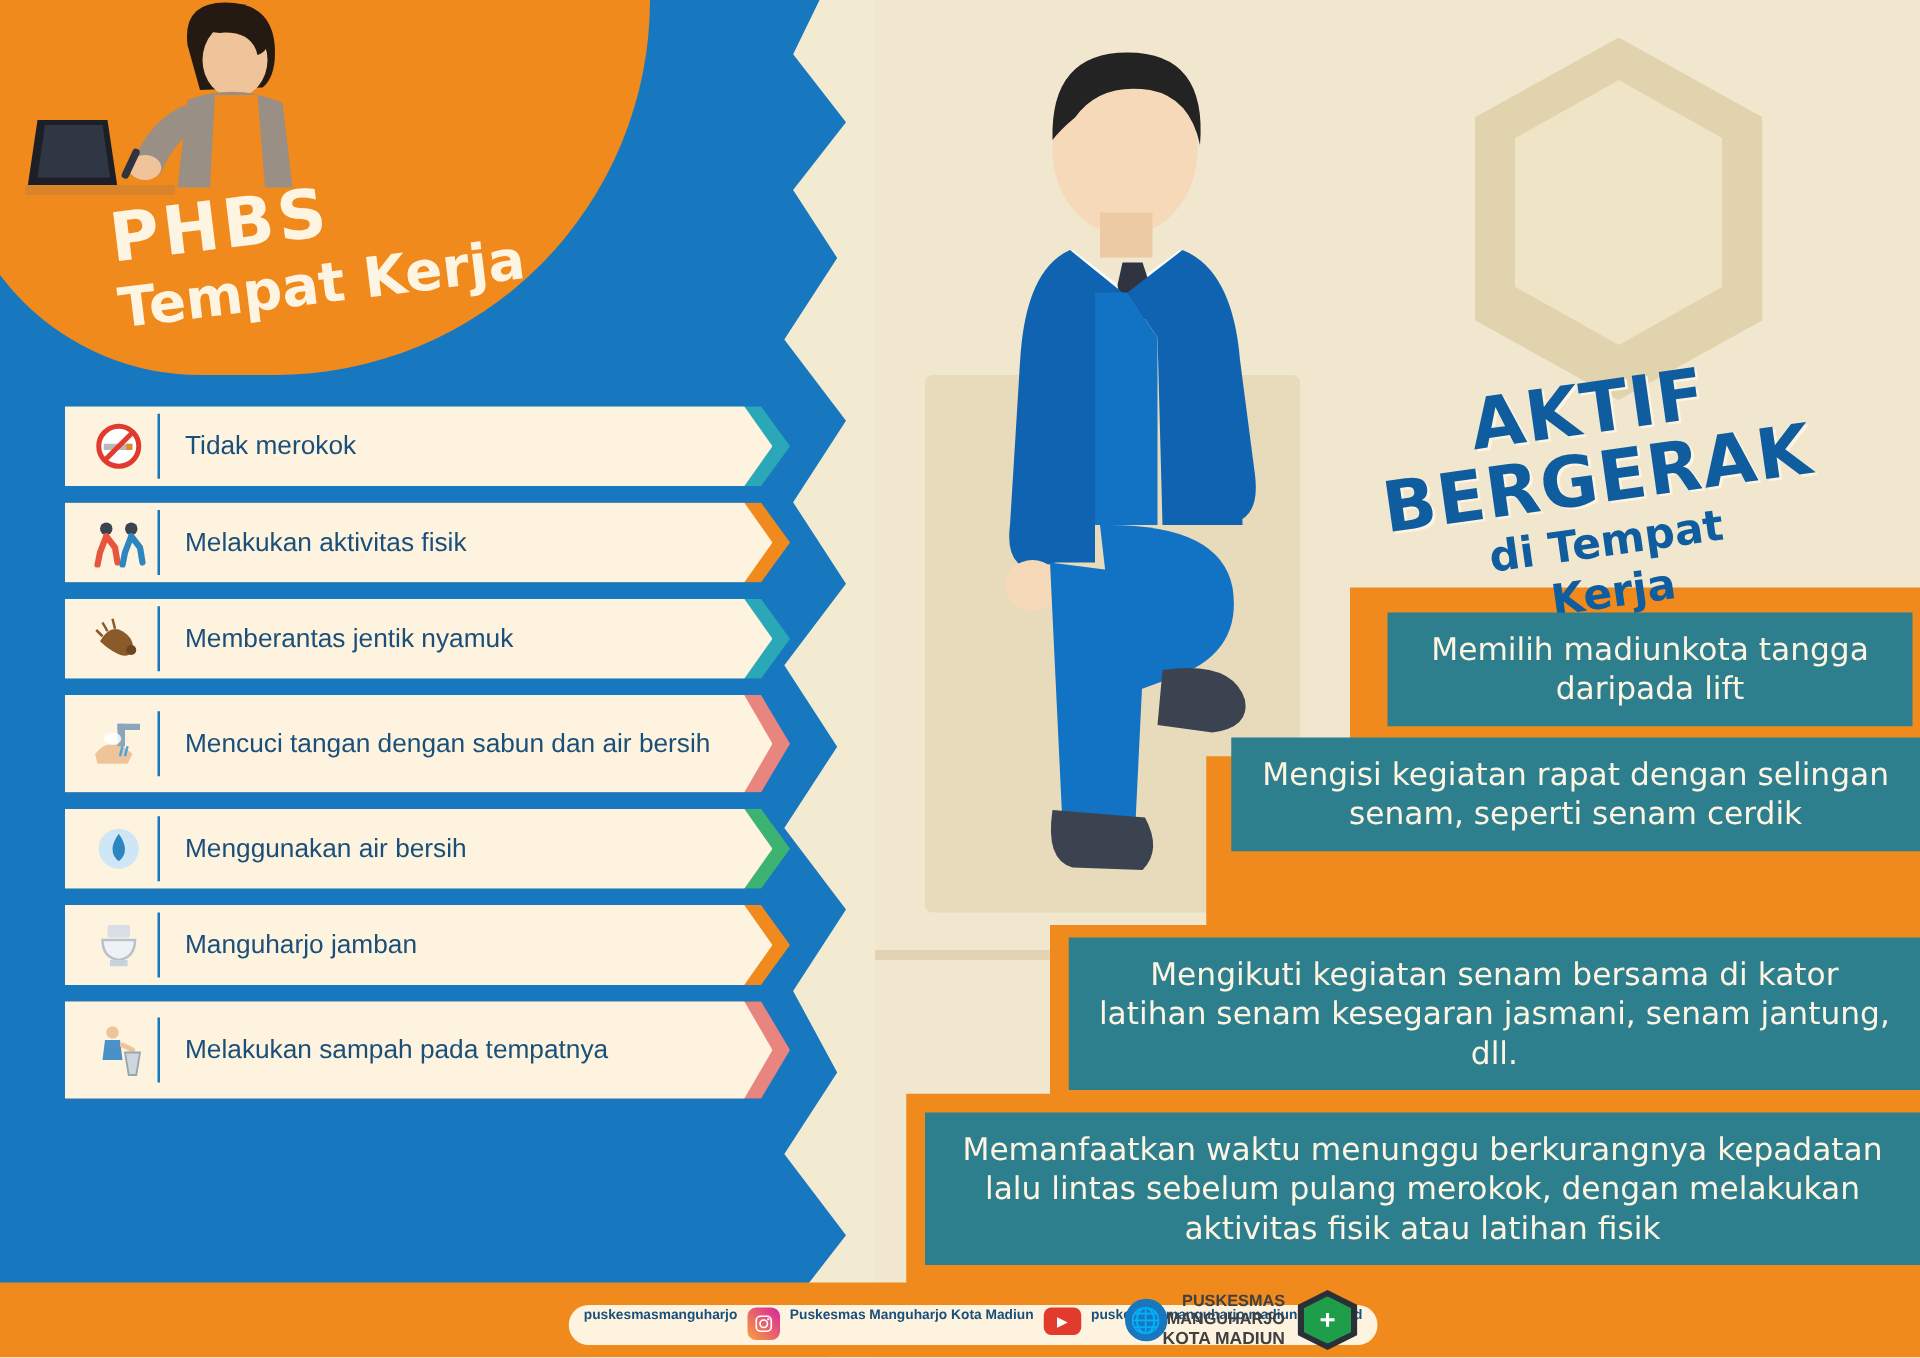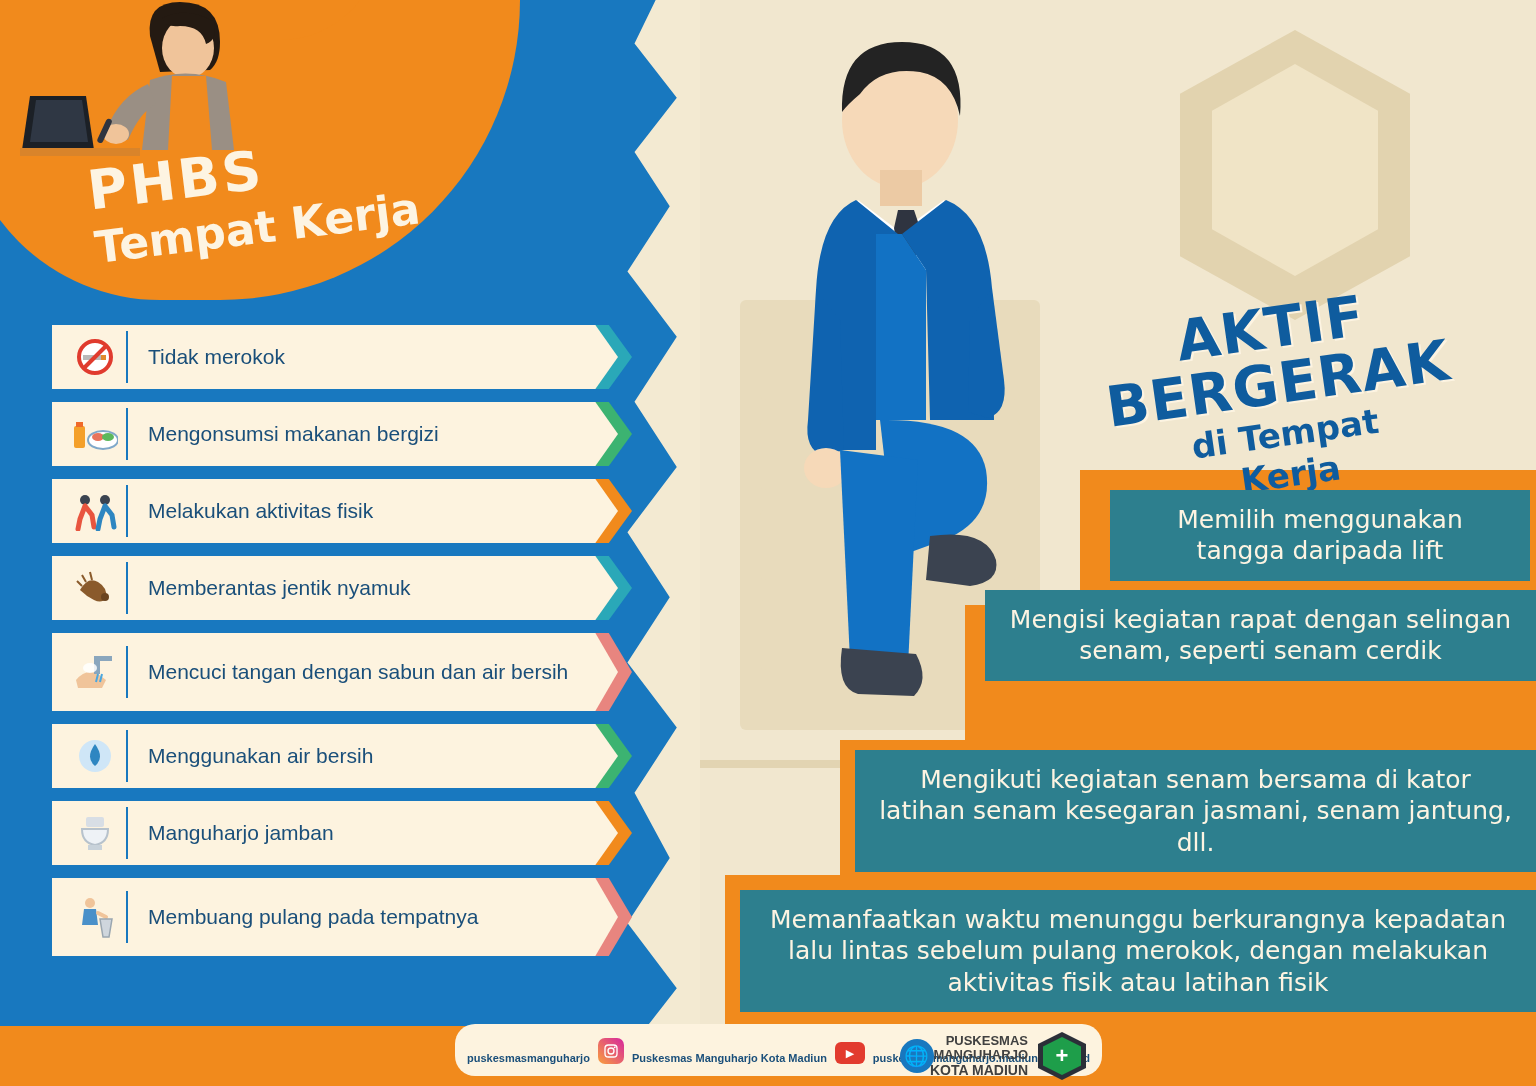--- a/index.html
+++ b/index.html
@@ -210,22 +210,22 @@
     width: 1536px; height: 60px;
     background: #f18a1c;
   }
   .footer-strip {
     position: absolute;
     left: 455px; bottom: 10px;
     height: 28px;
     background: #fdf3df;
     border-radius: 20px;
     display: flex;
-    align-items: flex-end;
-    padding: 12px 12px;
+    align-items: flex-start;
+    padding: 2px 12px;
     gap: 8px;
   }
   .fs-text { font-size: 11px; color: #1a4f7a; font-weight: bold; }
   .ig-badge {
     width: 26px; height: 26px; border-radius: 7px;
     background: linear-gradient(45deg, #f9a03c, #d6249f);
     display: flex; align-items: center; justify-content: center;
   }
   .yt-badge {
     width: 30px; height: 22px; border-radius: 6px; background: #e23b2e;
@@ -353,34 +353,20 @@
         <svg viewBox="0 0 40 40" width="40" height="40">
           <circle cx="20" cy="20" r="16" fill="#fff" stroke="#e03b2e" stroke-width="4"></circle>
           <rect x="8" y="18" width="20" height="5" fill="#b9b9b9"></rect>
           <rect x="26" y="18" width="5" height="5" fill="#e08a2e"></rect>
           <line x1="8" y1="32" x2="32" y2="8" stroke="#e03b2e" stroke-width="4"></line>
         </svg>
       </div>
       <div class="row-label">Tidak merokok</div>
     </div>
 
-    <div class="row">
-      <div class="row-arrow" style="background:#3cb371"></div>
-      <div class="row-shape"></div>
-      <div class="row-icon">
-        <svg viewBox="0 0 46 40" width="46" height="40">
-          <rect x="2" y="12" width="11" height="22" rx="2" fill="#f4a02a"></rect>
-          <rect x="4" y="8" width="7" height="5" fill="#f06a2a"></rect>
-          <ellipse cx="31" cy="26" rx="15" ry="9" fill="#ffffff" stroke="#7fa8c9" stroke-width="2"></ellipse>
-          <ellipse cx="26" cy="23" rx="6" ry="4" fill="#e8735a"></ellipse>
-          <ellipse cx="36" cy="23" rx="6" ry="4" fill="#5cb85c"></ellipse>
-        </svg>
-      </div>
-      <div class="row-label">Mengonsumsi makanan bergizi</div>
-    </div>
 
     <div class="row">
       <div class="row-arrow" style="background:#f18a1c"></div>
       <div class="row-shape"></div>
       <div class="row-icon">
         <svg viewBox="0 0 46 40" width="46" height="40">
           <circle cx="13" cy="9" r="5" fill="#3b4350"></circle>
           <path d="M13 15 L8 28 L6 38 M13 15 L20 24 L22 36" stroke="#e8553f" stroke-width="5" fill="none" stroke-linecap="round"></path>
           <circle cx="33" cy="9" r="5" fill="#3b4350"></circle>
           <path d="M33 15 L28 28 L26 38 M33 15 L40 24 L42 36" stroke="#2e86c1" stroke-width="5" fill="none" stroke-linecap="round"></path>
@@ -446,32 +432,32 @@
       <div class="row-arrow" style="background:#e8857f"></div>
       <div class="row-shape"></div>
       <div class="row-icon">
         <svg viewBox="0 0 46 44" width="46" height="44">
           <circle cx="18" cy="8" r="5" fill="#f0c49a"></circle>
           <path d="M12 14 L24 14 L26 30 L10 30 Z" fill="#4a90c9"></path>
           <path d="M26 18 L34 22" stroke="#f0c49a" stroke-width="4" stroke-linecap="round"></path>
           <path d="M28 24 L40 24 L37 42 L31 42 Z" fill="#cfd6dd" stroke="#9aa6b0" stroke-width="1.5"></path>
         </svg>
       </div>
-      <div class="row-label">Membuang pulang pada tempatnya</div>
+      <div class="row-label">Melakukan sampah pada tempatnya</div>
     </div>
 
   </div>
 
   <div class="right-heading">
     <div class="rh1">AKTIF BERGERAK</div>
     <div class="rh2">di Tempat</div>
     <div class="rh2">Kerja</div>
   </div>
 
-  <div class="tcard c1">Memilih menggunakan tangga daripada lift</div>
+  <div class="tcard c1">Memilih madiunkota tangga daripada lift</div>
   <div class="tcard c2">Mengisi kegiatan rapat dengan selingan senam, seperti senam cerdik</div>
   <div class="tcard c3">Mengikuti kegiatan senam bersama di kator latihan senam kesegaran jasmani, senam jantung, dll.</div>
   <div class="tcard c4">Memanfaatkan waktu menunggu berkurangnya kepadatan lalu lintas sebelum pulang merokok, dengan melakukan aktivitas fisik atau latihan fisik</div>
 
   <div class="footer">
     <div class="footer-strip">
       <span class="fs-text">puskesmasmanguharjo</span>
       <span class="ig-badge">
         <svg viewBox="0 0 24 24" width="16" height="16">
           <rect x="3" y="3" width="18" height="18" rx="5" fill="none" stroke="#fff" stroke-width="2"></rect>

